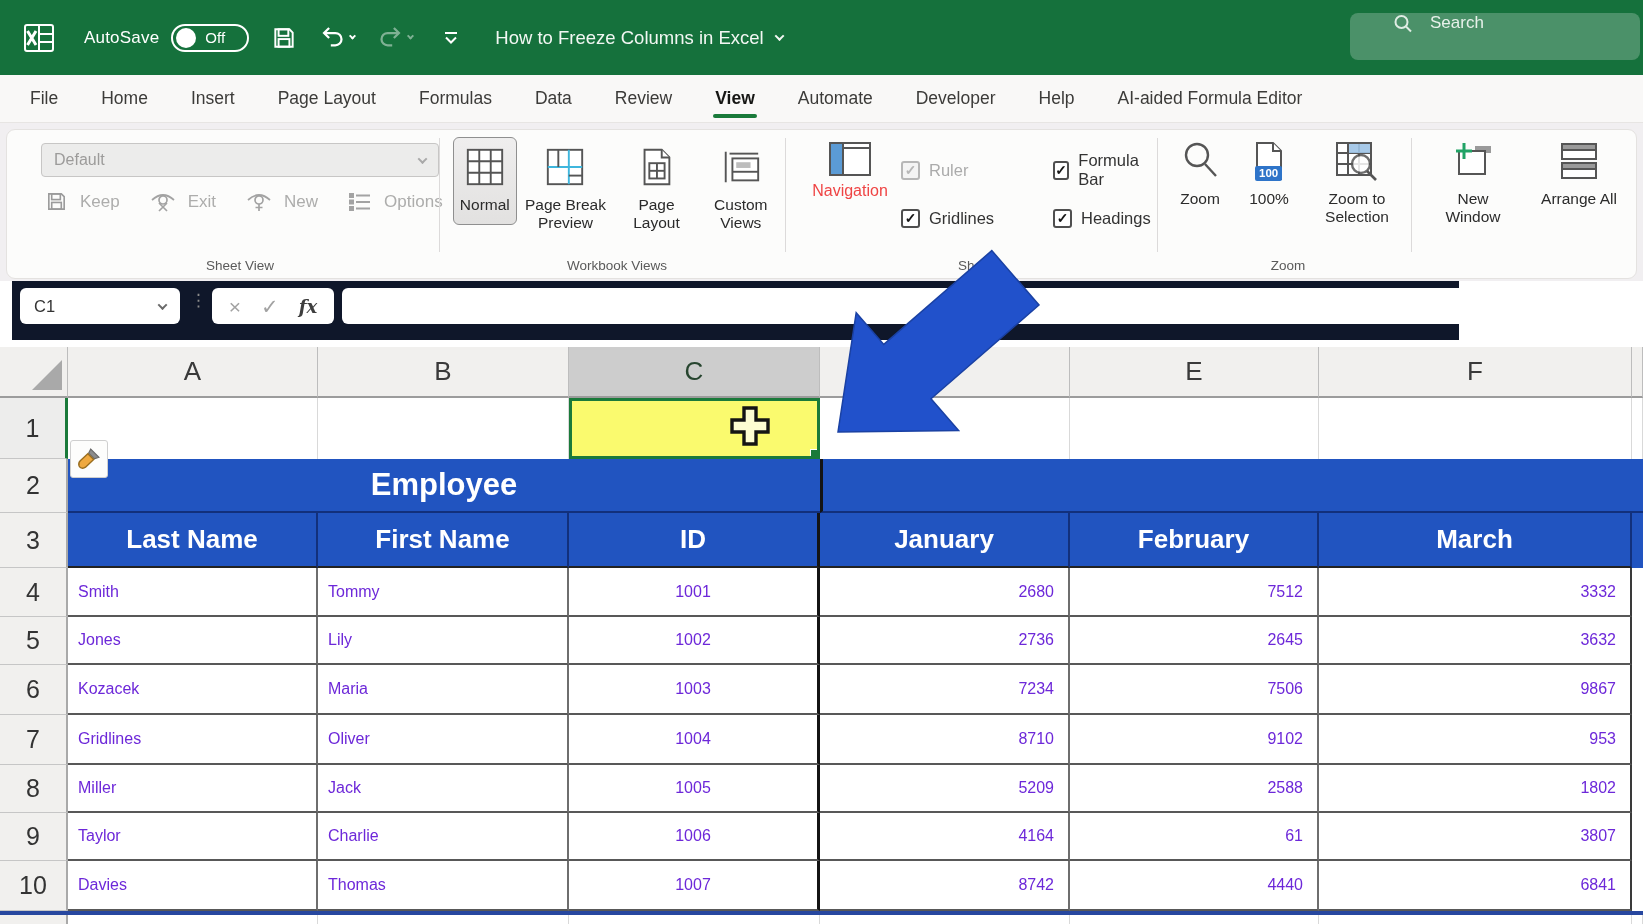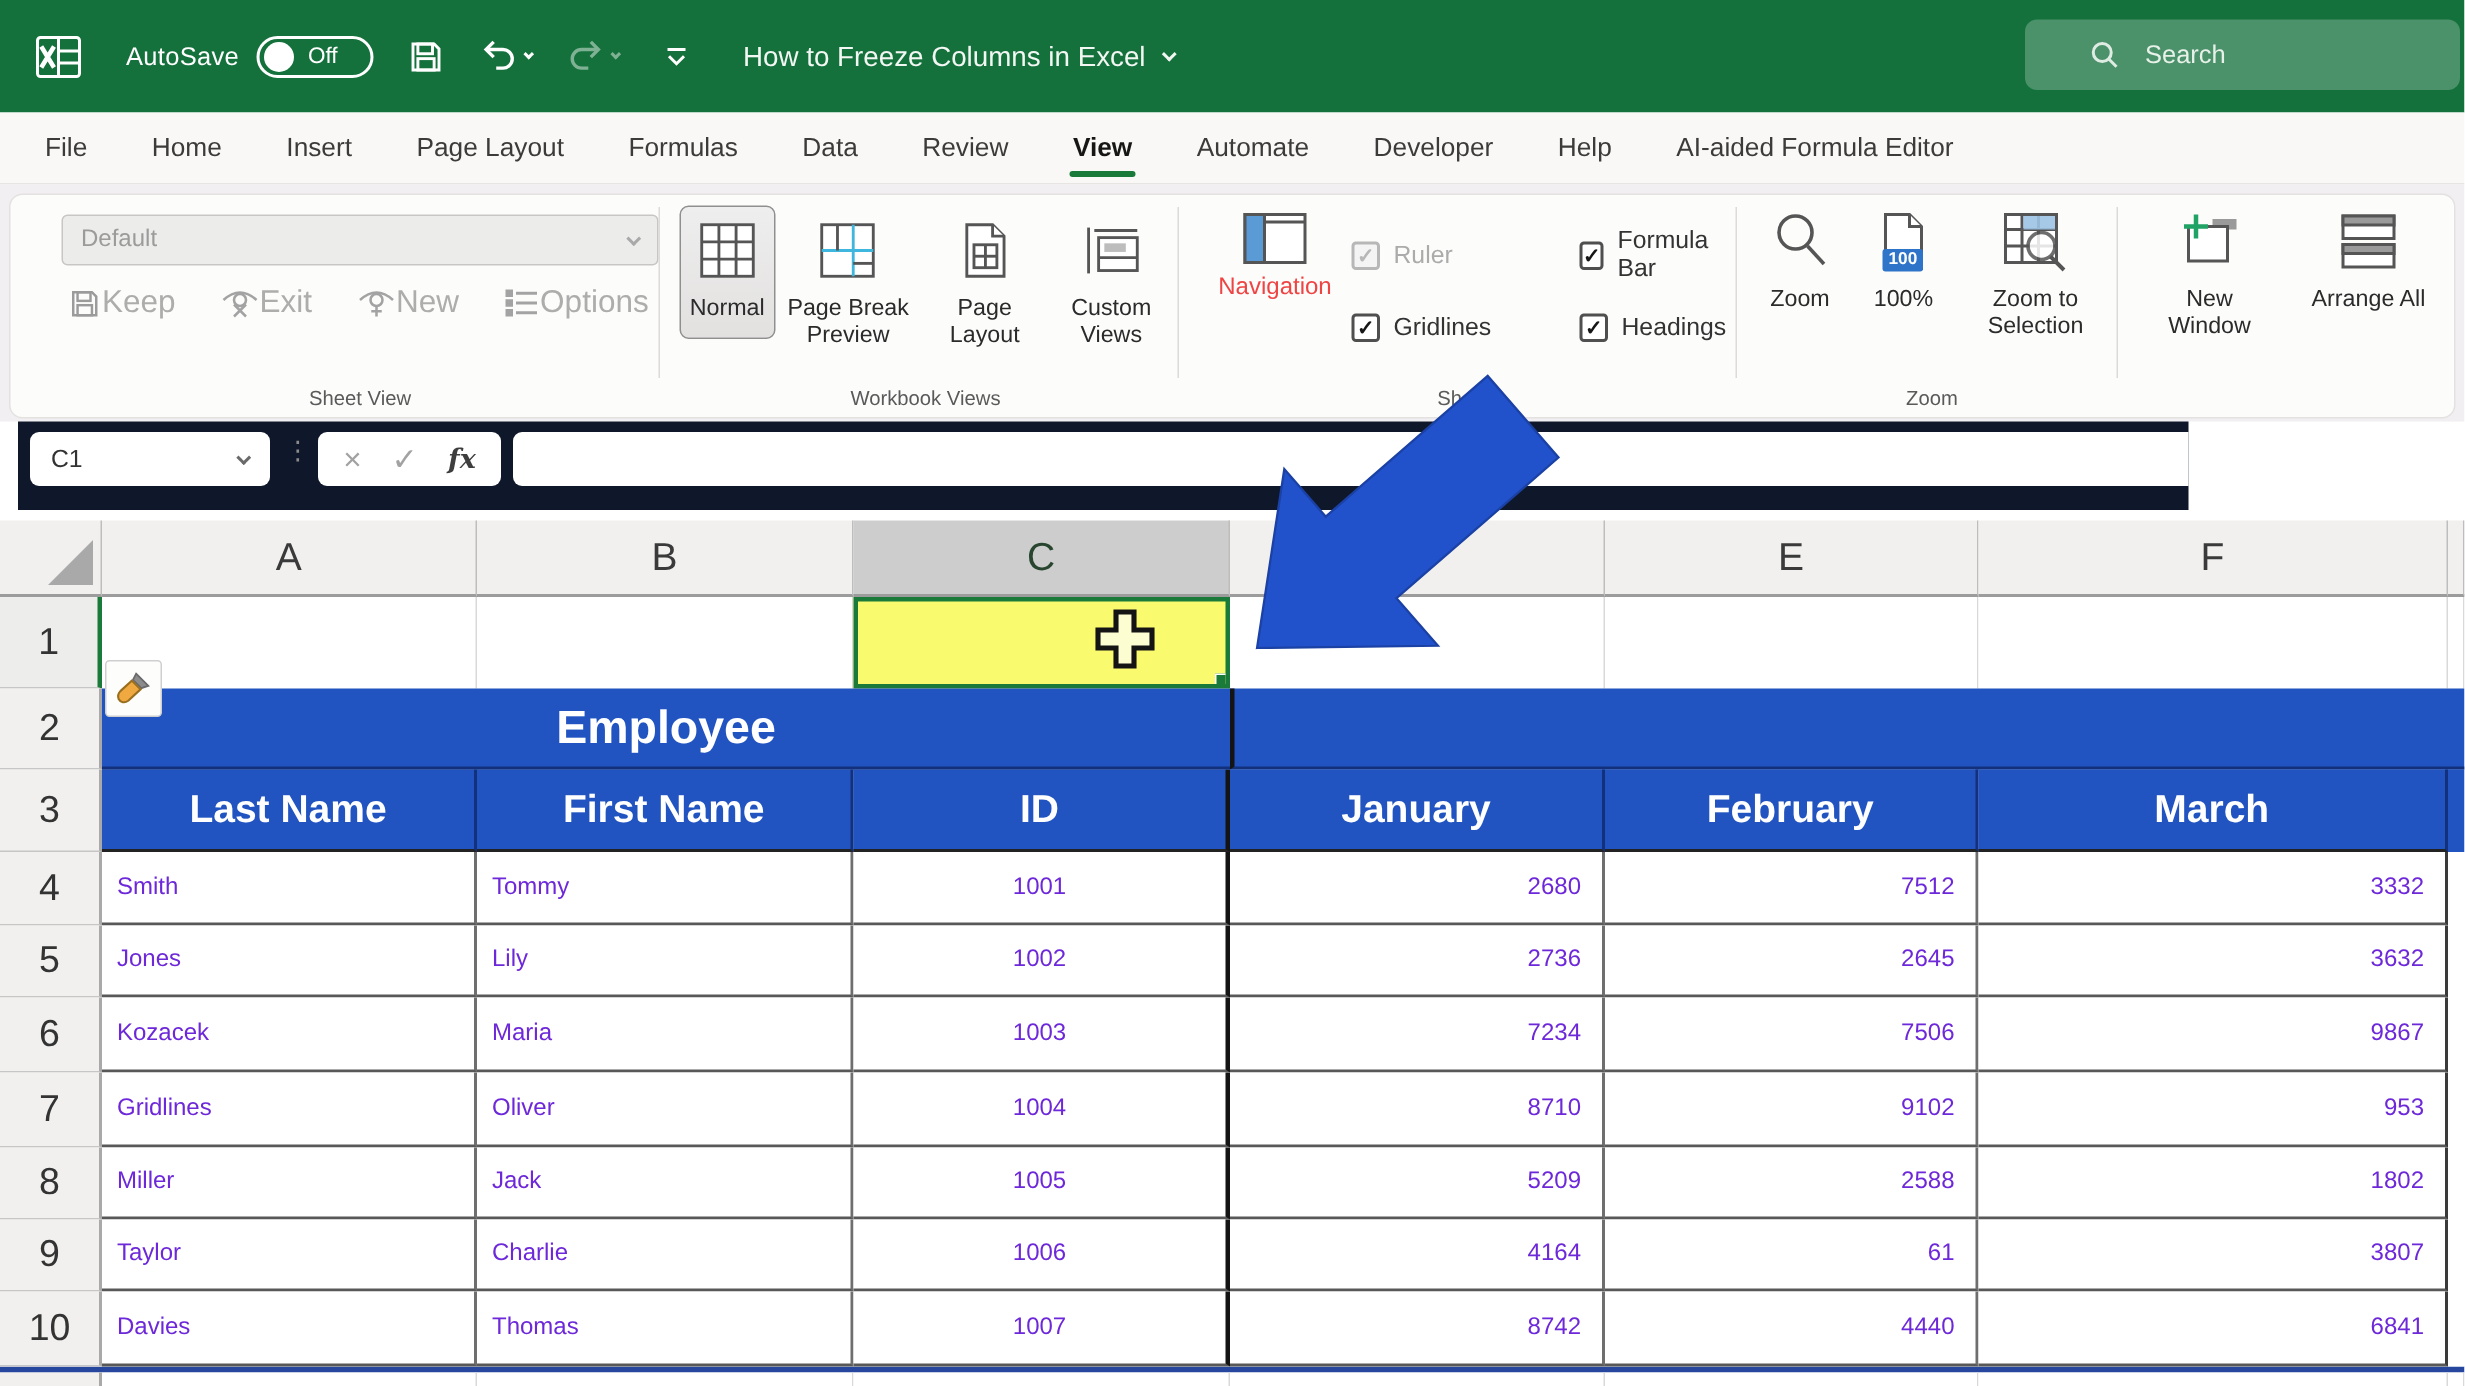--- a/index.html
+++ b/index.html
@@ -15,21 +15,21 @@
              display:flex;align-items:center;padding:0 8px 0 3px;gap:9px;cursor:pointer}
   .tb-knob{width:20px;height:20px;border-radius:50%;background:#fff}
   .tb-toggle span{font-size:15px;color:#fff}
   .tb-ic{margin-left:22px;display:flex;align-items:center;gap:4px}
   .chev{display:inline-block;width:7px;height:7px;border-right:2px solid currentColor;
         border-bottom:2px solid currentColor;transform:rotate(45deg) translate(-1px,-1px)}
   .chev.sm{width:5px;height:5px}
   .dim{opacity:.45}
   .tb-title{margin-left:34px;display:flex;align-items:center;gap:12px;font-size:18.5px;color:#f2f7f3}
   .tb-search{position:absolute;right:3px;top:13px;width:290px;height:47px;border-radius:8px;
-             background:rgba(255,255,255,.23);display:flex;align-items:center;padding-left:42px;gap:16px;cursor:text}
+             background:rgba(255,255,255,.23);display:flex;padding-left:42px;gap:16px;cursor:text}
   .tb-search span{font-size:17px;color:#e7f1ea}
 
   
   .menubar{position:absolute;left:0;top:75px;width:1643px;height:48px;background:#f9f8f7;
            display:flex;align-items:center;padding-left:30px;gap:43px;border-bottom:1px solid #e7e5e3}
   .mi{font-size:17.5px;color:#3c3b39;position:relative;cursor:pointer;white-space:nowrap}
   .mi.active{color:#161614;font-weight:700}
   .mi.active::after{content:"";position:absolute;left:-2px;right:-2px;bottom:-9px;height:4px;
                     border-radius:2px;background:#1A7A3A}
 
@@ -40,21 +40,21 @@
   .rgroup{position:absolute;top:0;height:148px}
   .rgl{position:absolute;bottom:5px;left:0;right:0;text-align:center;font-size:13.5px;color:#5a5a5a}
   .rdiv{position:absolute;top:8px;bottom:26px;width:1px;background:#dcdada}
   .gray-ic{stroke:#9b9b9b}
 
   
   .g-sv{left:28px;width:410px}
   .sv-dd{margin:13px 6px 0 6px;height:34px;background:#ececeb;border:1px solid #c7c6c5;border-radius:4px;
          display:flex;align-items:center;justify-content:space-between;padding:0 12px;color:#9c9b9a;font-size:16px}
   .sv-btns{margin-top:13px;padding-left:10px;display:flex;gap:30px;align-items:center}
-  .rbtn-sm{display:flex;align-items:center;gap:0;font-size:21px;color:#adadac}
+  .rbtn-sm{display:flex;align-items:center;gap:12px;font-size:17px;color:#adadac}
 
   
   .g-wv{left:444px;width:332px}
   .wv-row{display:flex;align-items:flex-start;margin-top:7px;padding-left:2px}
   .wv-item{text-align:center;font-size:15.5px;color:#2b2b2b;line-height:1.12;cursor:pointer}
   .wv-item .lbl{margin-top:5px}
   .wv-sel{border:1px solid #8f8f8f;border-radius:6px;background:linear-gradient(#efeeee,#e2e1e0);
           padding:8px 3px 10px 3px;width:66px}
   .wv-plain{width:88px;padding-top:9px}
   .wv-pbp{width:102px;padding-top:9px}

